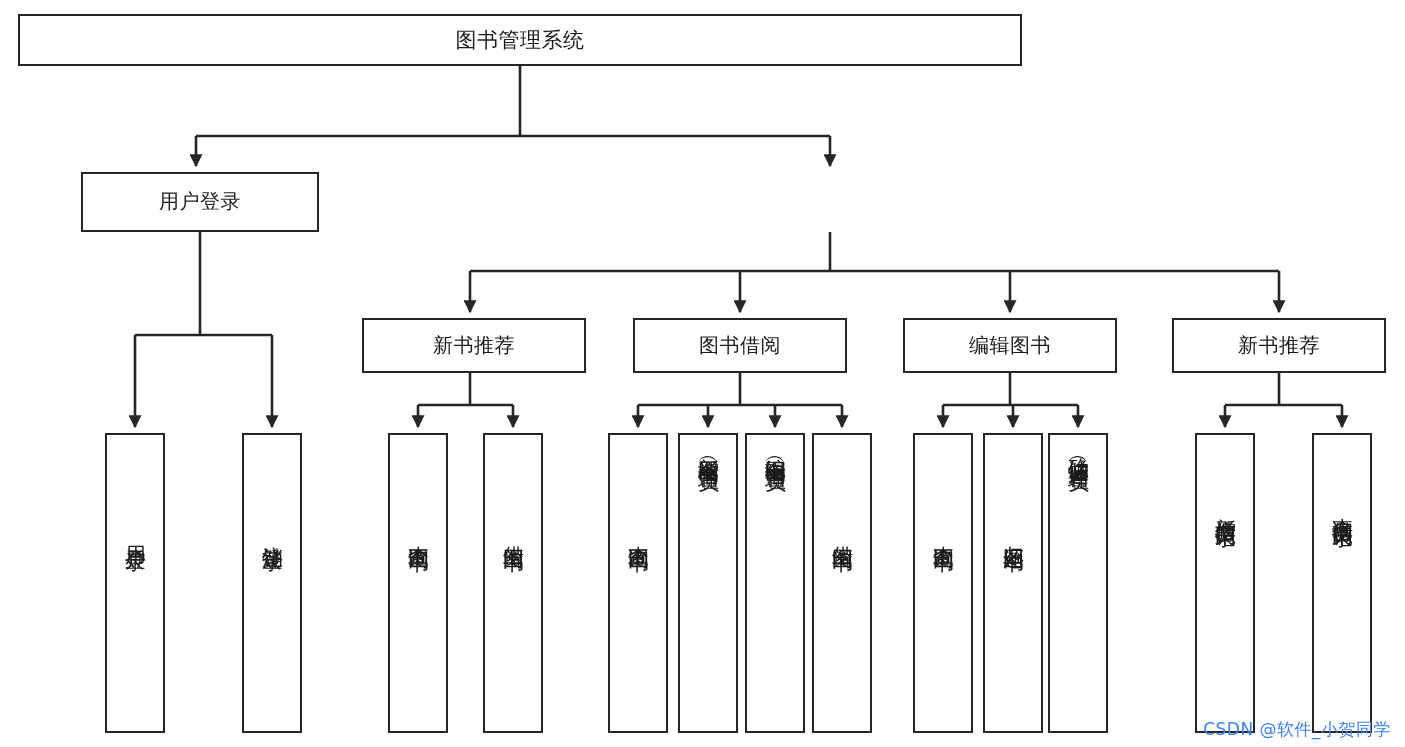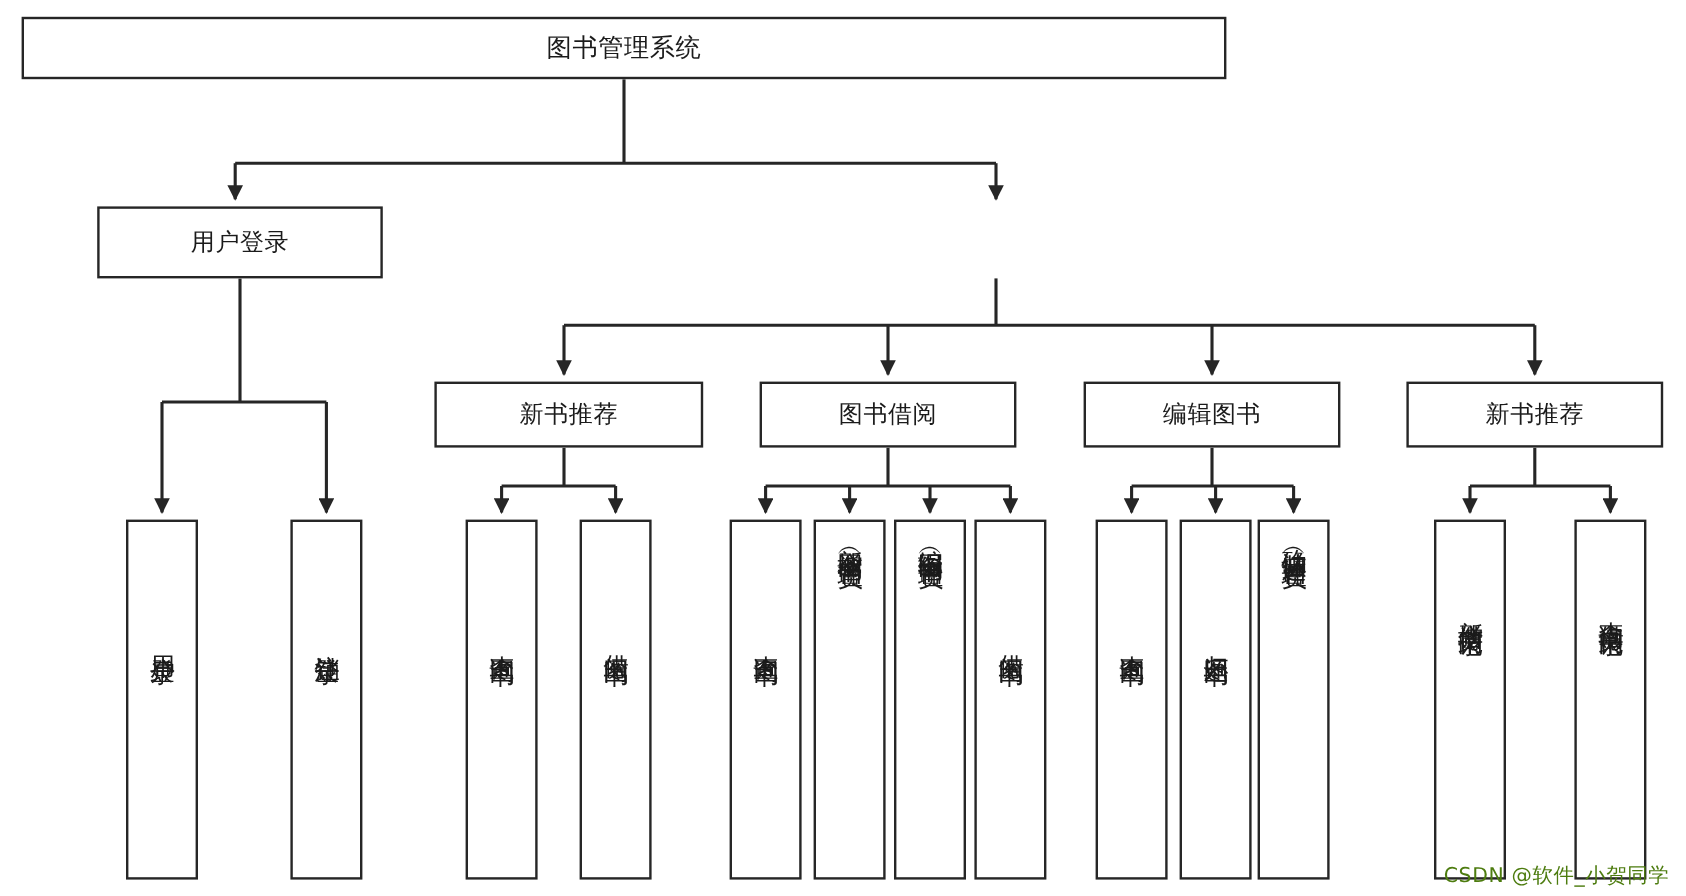--- a/index.html
+++ b/index.html
@@ -90,21 +90,21 @@
   }
   .node.leaf.tall .node-label { margin-top: 0px; }
   .node.leaf.mid .node-label  { margin-top: 60px; }
   .node.leaf.low .node-label  { margin-top: 88px; }
 
   .watermark {
     position: absolute;
     right: 14px;
     bottom: 6px;
     font-size: 17px;
-    color: #4d7c0f;
+    color: #3b82f6;
     letter-spacing: 0.5px;
     white-space: nowrap;
   }
 </style>
 </head>
 <body>
 
 <div id="diagram-root">
 
   <svg class="connectors" viewBox="0 0 1405 747" xmlns="http://www.w3.org/2000/svg">

